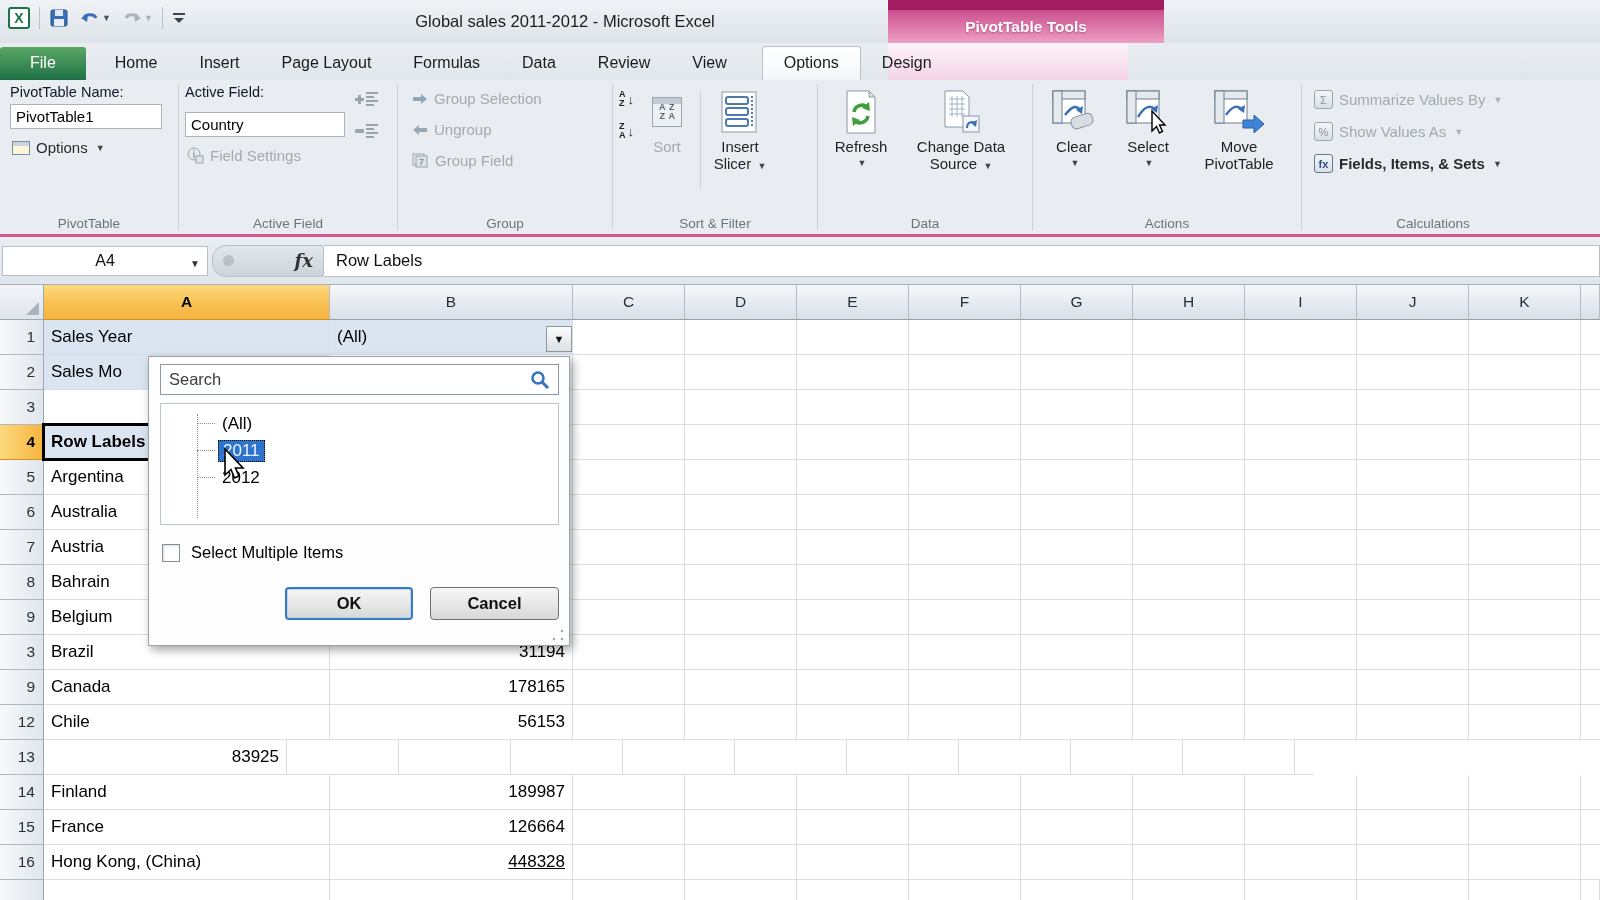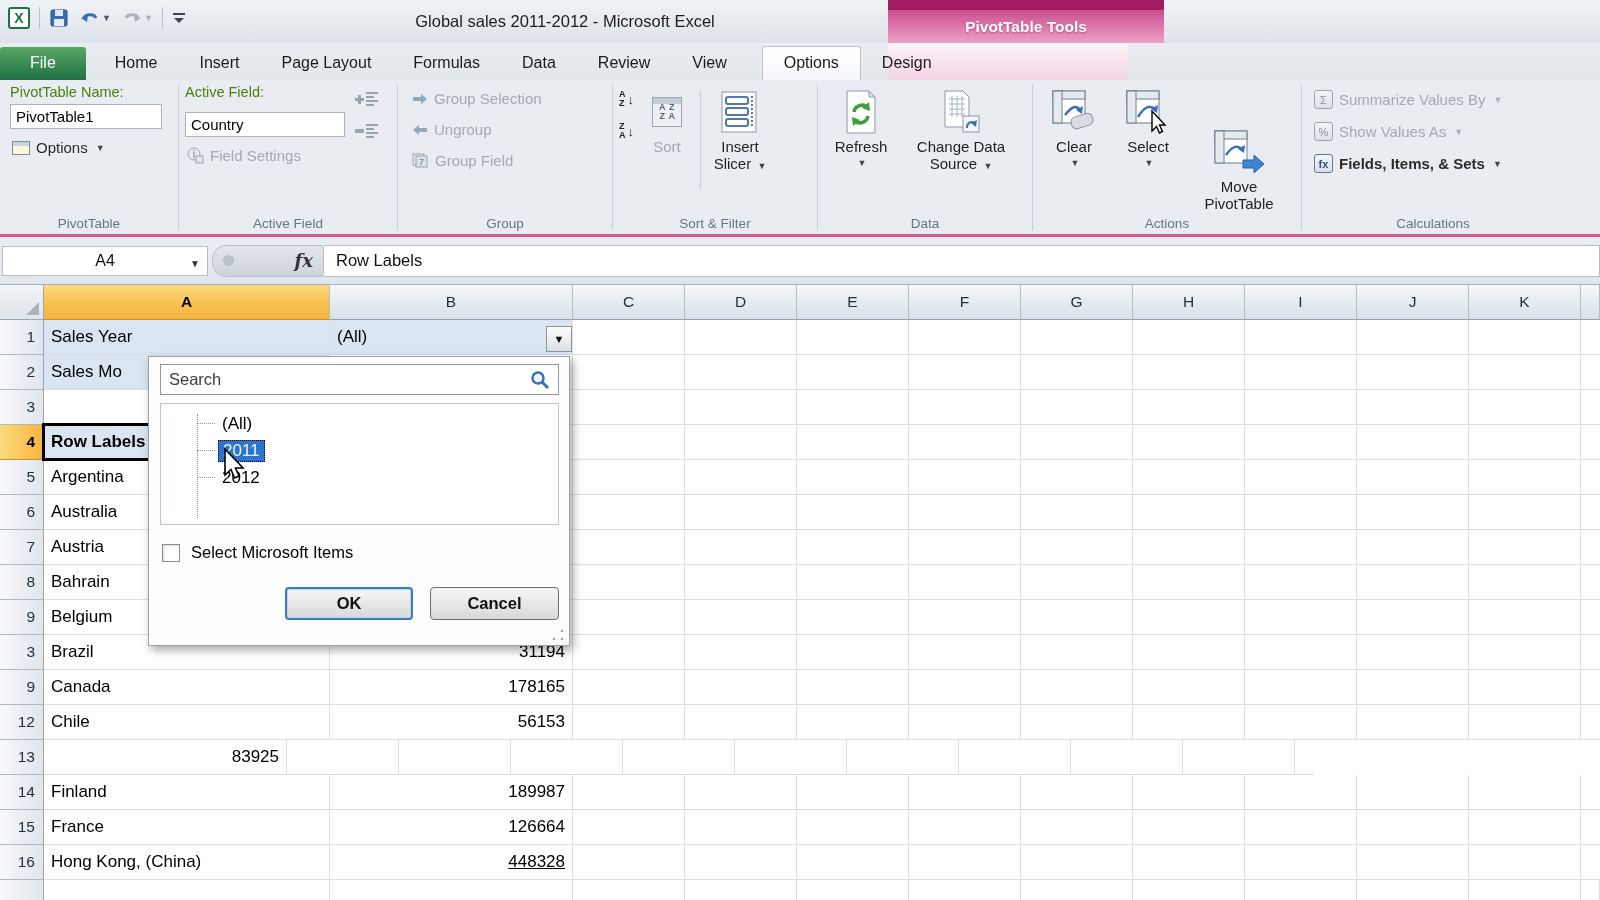--- a/index.html
+++ b/index.html
@@ -34,21 +34,21 @@
   .tab.active { background:linear-gradient(#ffffff,#f4f7fa);
     border:1px solid #b9c2ca; border-bottom:none; border-radius:3px 3px 0 0; }
 
   
   .ribbon { position:relative; height:157px; background:#e9edf2;
     border-bottom:3px solid #d6578f; display:flex; }
   .rgroup { position:relative; height:100%; padding:4px 6px 20px; }
   .rgroup .glabel { position:absolute; left:0; right:0; bottom:3px; text-align:center;
     font-size:13.5px; color:#68747e; }
   .gsep { width:1px; background:#c9d1d9; margin:4px 0; }
-  .rlabel { font-size:14.5px; color:#4d7c0f; }
+  .rlabel { font-size:14.5px; color:#0f172a; }
   .rinput { display:block; height:25px; border:1px solid #abb4bd; background:#fff;
     font-size:15px; font-family:"Liberation Sans",sans-serif; padding:4px 5px; }
   .small-item { display:flex; align-items:center; gap:6px; font-size:15px; color:#2b2b2b;
     padding:2px 2px; white-space:nowrap; }
   .small-item.dis { color:#a2a9b1; }
   .dd { font-size:9px; color:#444; margin-left:2px; }
   .dd.dis { color:#aab1b8; }
   .bigbtn { display:flex; flex-direction:column; align-items:center; justify-content:flex-start;
     font-size:15px; color:#1f1f1f; text-align:center; line-height:17px; padding:2px 4px; }
   .bigbtn .ic { height:52px; display:flex; align-items:center; justify-content:center; }
@@ -413,21 +413,21 @@
           <rect x="2" y="2" width="32" height="8" fill="#e5eaef" stroke="#6e7e8e"></rect>
           <rect x="2" y="2" width="9" height="32" fill="#e5eaef" stroke="#6e7e8e"></rect>
           <path d="M13 28 C20 16 26 16 31 21" stroke="#3a6fb8" stroke-width="2.5" fill="none"></path>
           <path d="M33 16 L32 24 L26 20 Z" fill="#3a6fb8"></path>
           <path d="M27 22 L27 42 L31.5 37.5 L34.5 44 L37.5 42.5 L34.5 36 L40 36 Z" fill="#fff" stroke="#000" stroke-width="1.4"></path>
         </svg>
       </span>
       <span>Select</span>
       <span class="dd">▼</span>
     </div>
-    <div class="bigbtn" style="width:104px;justify-content:flex-end;">
+    <div class="bigbtn" style="width:104px;">
       <span class="ic">
         <svg width="52" height="46">
           <rect x="2" y="2" width="32" height="32" fill="#fff" stroke="#6e7e8e"></rect>
           <rect x="2" y="2" width="32" height="8" fill="#e5eaef" stroke="#6e7e8e"></rect>
           <rect x="2" y="2" width="9" height="32" fill="#e5eaef" stroke="#6e7e8e"></rect>
           <path d="M13 26 C20 16 25 16 30 21" stroke="#3a6fb8" stroke-width="2.5" fill="none"></path>
           <path d="M32 16 L31 24 L25 20 Z" fill="#3a6fb8"></path>
           <path d="M30 31 L41 31 L41 26 L51 35 L41 44 L41 39 L30 39 Z" fill="#3f83d6" stroke="#2b5fa8"></path>
         </svg>
       </span>
@@ -765,21 +765,21 @@
         <span class="leader"></span>
         <span class="lab sel">2011</span>
       </div>
       <div class="fitem" style="top:60px;">
         <span class="leader"></span>
         <span class="lab">2012</span>
       </div>
     </div>
     <div class="fmulti">
       <span class="chk"></span>
-      <span>Select Microsoft Items</span>
+      <span>Select Multiple Items</span>
     </div>
     <div class="fbtn ok">OK</div>
     <div class="fbtn cancel">Cancel</div>
     <span class="grip"></span>
 
     <svg class="cursor" width="24" height="34">
       <path d="M2 1 L2 27 L8 21.5 L11.5 30 L16 28 L12.5 20 L20 20 Z" fill="#fff" stroke="#000" stroke-width="1.6"></path>
     </svg>
   </div>
 </div>

